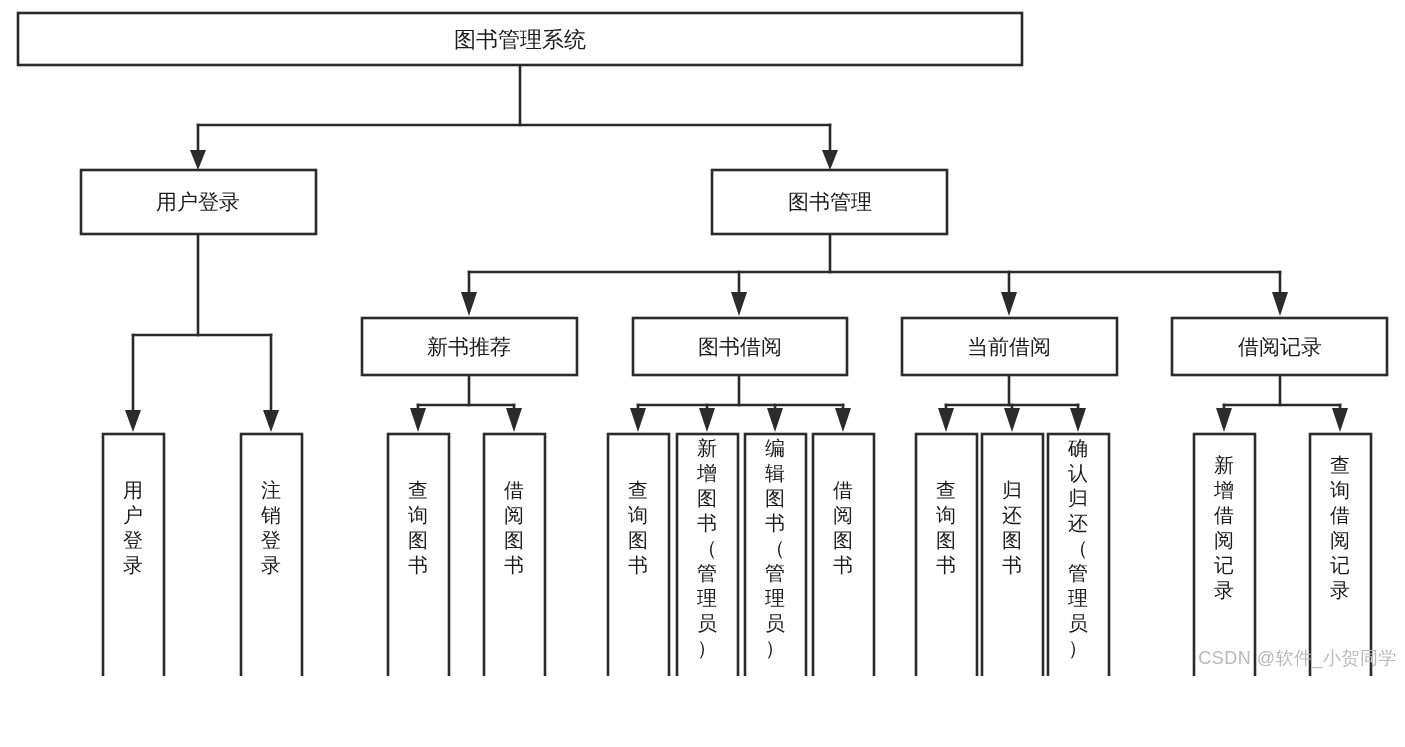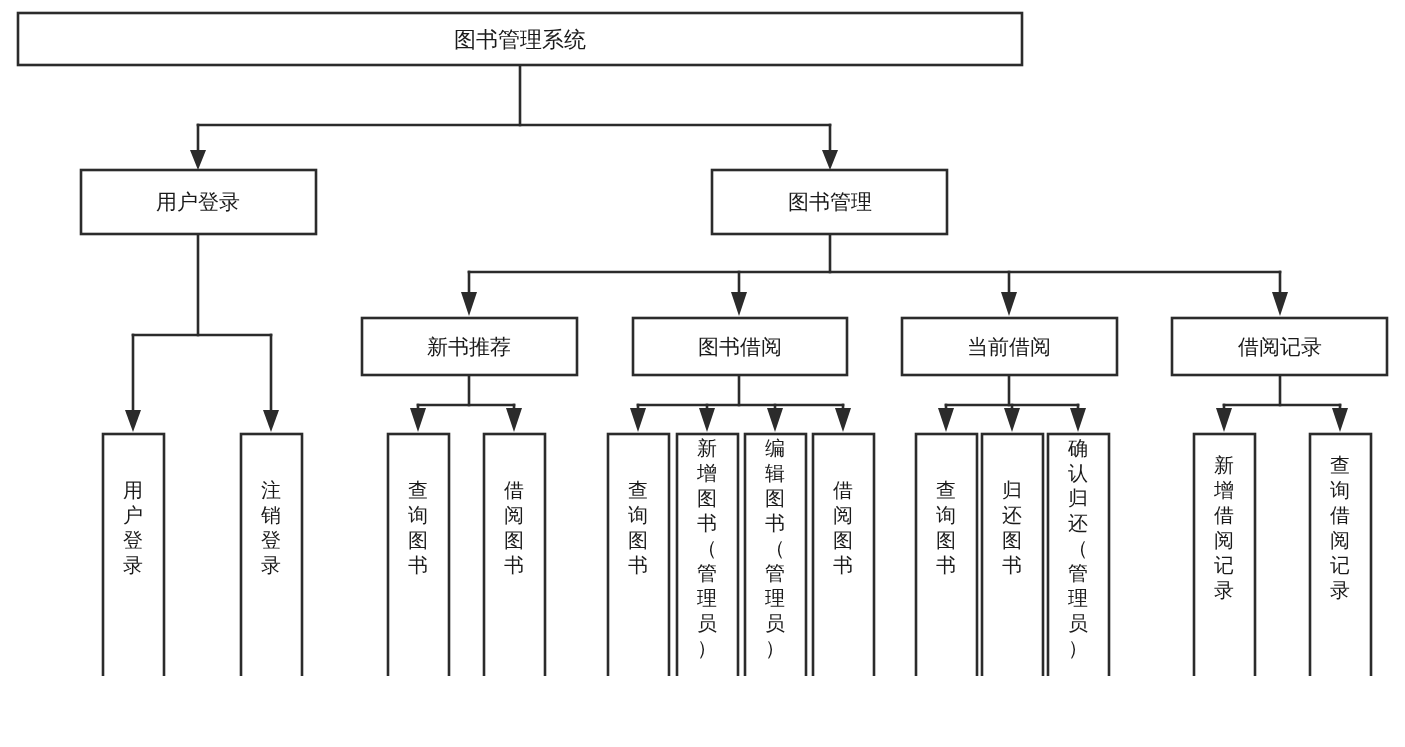--- a/index.html
+++ b/index.html
@@ -231,13 +231,14 @@
       <text class="vert-label" x="1224" y="472"><tspan x="1224" dy="0">新</tspan><tspan x="1224" dy="25">增</tspan><tspan x="1224" dy="25">借</tspan><tspan x="1224" dy="25">阅</tspan><tspan x="1224" dy="25">记</tspan><tspan x="1224" dy="25">录</tspan></text>
     </g>
 
     <g>
       <rect class="node-rect" x="1310" y="434" width="61" height="299"></rect>
       <text class="vert-label" x="1340" y="472"><tspan x="1340" dy="0">查</tspan><tspan x="1340" dy="25">询</tspan><tspan x="1340" dy="25">借</tspan><tspan x="1340" dy="25">阅</tspan><tspan x="1340" dy="25">记</tspan><tspan x="1340" dy="25">录</tspan></text>
     </g>
 
   </svg>
 
+  <div class="watermark">CSDN @软件_小贺同学</div>
 </div>
 
 </body></html>

